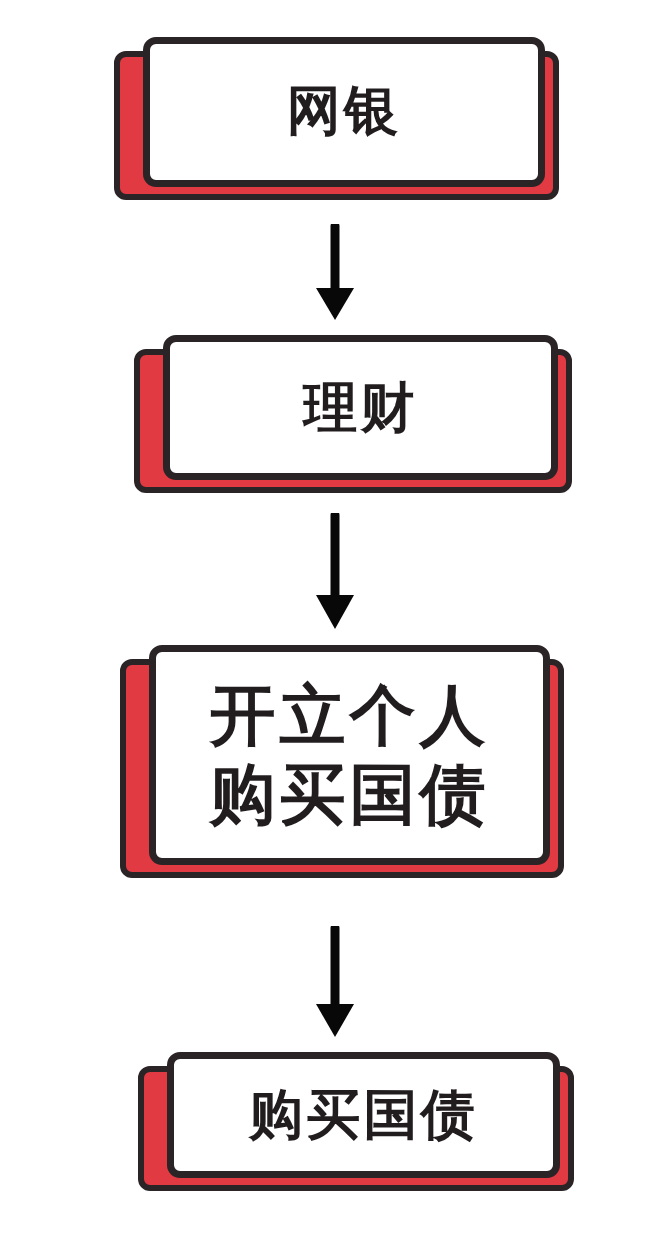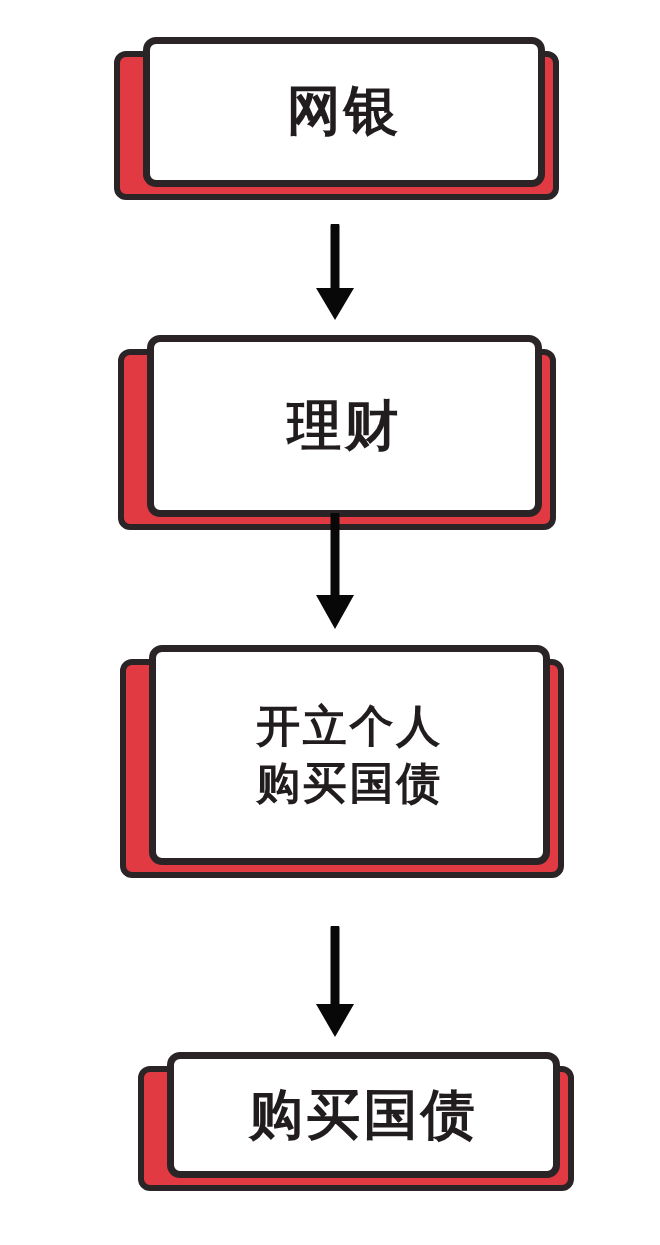--- a/index.html
+++ b/index.html
@@ -75,21 +75,21 @@
     font-weight: 700;
     letter-spacing: 0.005em;
     white-space: nowrap;
     text-align: center;
   }
 
   
   #node-1 .cjk   { font-size: 54px; margin-bottom: 2px; }
   #node-1 .latin { font-size: 35px; }
   #node-2 .cjk   { font-size: 54px; }
-  #node-3 .cjk   { font-size: 44px; }
+  #node-3 .cjk   { font-size: 66px; }
   #node-3 .cjk.line-2 { margin-top: 12px; }
   #node-4 .cjk   { font-size: 54px; }
 
   
   .arrow {
     position: absolute;
     display: block;
   }
 </style>
 </head>
@@ -102,21 +102,21 @@
     <div class="face">
       <div class="cjk">网银</div>
     </div>
   </div>
 
   <svg class="arrow" id="arrow-1" style="left:311px; top:224px;" width="48" height="100" viewBox="0 0 48 100">
     <line x1="24" y1="2" x2="24" y2="74" stroke="#080808" stroke-width="9" stroke-linecap="round"></line>
     <polygon points="24,96 5,64 43,64" fill="#080808"></polygon>
   </svg>
 
-  <div class="node" id="node-2" style="left:104px; top:335px; width:438px; height:182px;">
+  <div class="node" id="node-2" style="left:120px; top:335px; width:438px; height:145px;">
     <div class="shadow-plate"></div>
     <div class="face">
       <div class="cjk">理财</div>
     </div>
   </div>
 
   <svg class="arrow" id="arrow-2" style="left:311px; top:513px;" width="48" height="120" viewBox="0 0 48 120">
     <line x1="24" y1="2" x2="24" y2="92" stroke="#080808" stroke-width="9" stroke-linecap="round"></line>
     <polygon points="24,116 5,82 43,82" fill="#080808"></polygon>
   </svg>

